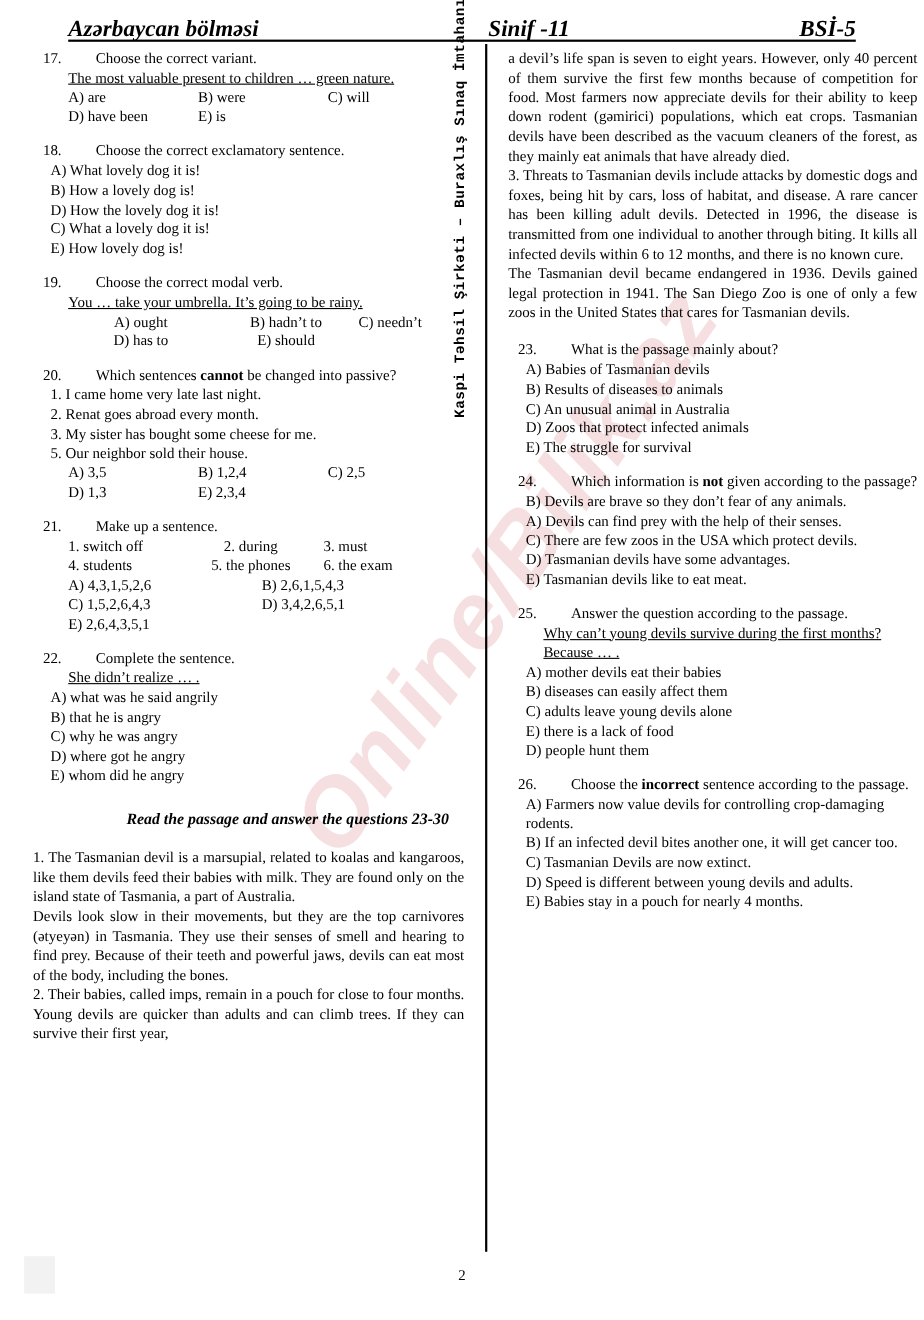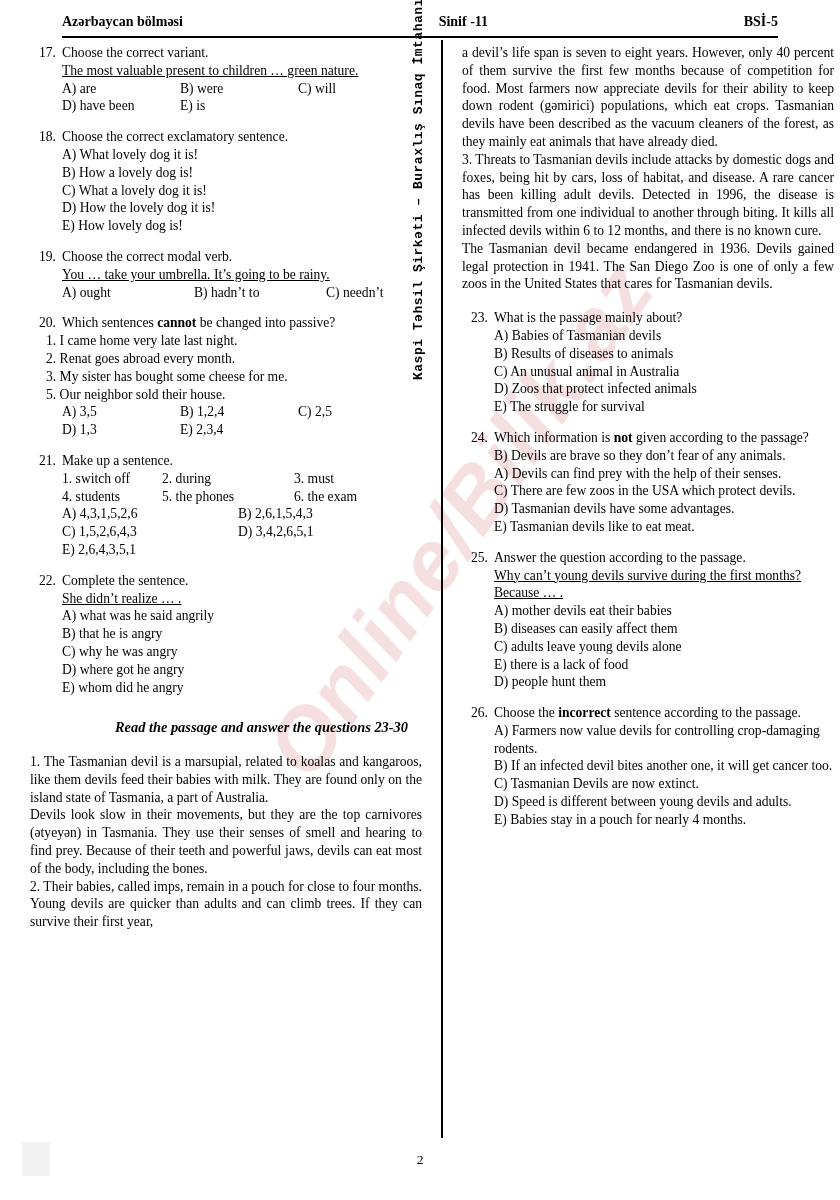--- a/index.html
+++ b/index.html
@@ -47,21 +47,22 @@
   
   .header {
     position: absolute;
     left: 62px;
     top: 14px;
     width: 716px;
     display: flex;
     justify-content: space-between;
     align-items: baseline;
     font-weight: 700;
-    font-size: 14px;
+    font-style: italic;
+    font-size: 21px;
     z-index: 3;
     text-align: right;
   }
   .header .mid { }
   .header-rule {
     position: absolute;
     left: 62px;
     top: 36px;
     width: 716px;
     border-top: 2px solid #000;
@@ -103,20 +104,21 @@
     transform-origin: left top;
     transform-box: border-box;
   }
   .vert-text-inner { display: inline-block; }
 
   
   .q { margin-bottom: 13px; }
   .q-head {
     display: flex;
     align-items: flex-start;
+    gap: 25px;
   }
   .q-num {
     width: 26px;
     flex: 0 0 26px;
     text-align: right;
     padding-right: 6px;
   }
   .q-stem { flex: 1 1 auto; }
   .q-body { margin-left: 32px; }
   .q-line { white-space: normal; text-decoration: underline; }
@@ -127,42 +129,42 @@
     display: flex;
     margin-left: 32px;
   }
   .opt-row > span { display: inline-block; }
   .oc1 { width: 118px; flex: 0 0 118px; }
   .oc2 { width: 118px; flex: 0 0 118px; }
   .oc3 { flex: 1 1 auto; }
   .half1 { width: 176px; flex: 0 0 176px; }
   .half2 { flex: 1 1 auto; }
   .w1 { width: 100px; flex: 0 0 100px; }
-  .w2 { width: 132px; flex: 0 0 132px; }
+  .w2 { width: 132px; flex: 0 0 132px; text-align: center; }
   .w3 { flex: 1 1 auto; }
 
   .numbered { margin-left: 16px; }
 
   .section-title {
     margin: 22px 0 16px 0;
     text-align: right;
     font-weight: 700;
     font-style: italic;
     font-size: 14.4px;
     line-height: 1.3;
     padding: 0 14px;
   }
 
   .passage-p {
     text-align: justify;
     text-justify: inter-word;
     margin: 0;
   }
 
-  .q-opt { margin-left: 32px; }
+  .q-opt { margin-left: 16px; }
 
   
   .page-num {
     position: absolute;
     left: 0;
     top: 1152px;
     width: 840px;
     text-align: center;
     font-size: 13.5px;
     z-index: 3;
@@ -220,35 +222,40 @@
       </div>
     </div>
 
     <div class="q">
       <div class="q-head">
         <span class="q-num">18.</span>
         <span class="q-stem">Choose the correct exclamatory sentence.</span>
       </div>
       <div class="q-opt">A) What lovely dog it is!</div>
       <div class="q-opt">B) How a lovely dog is!</div>
+      <div class="q-opt">D) How the lovely dog it is!</div>
       <div class="q-opt">C) What a lovely dog it is!</div>
-      <div class="q-opt">D) How the lovely dog it is!</div>
       <div class="q-opt">E) How lovely dog is!</div>
     </div>
 
     <div class="q">
       <div class="q-head">
         <span class="q-num">19.</span>
         <span class="q-stem">Choose the correct modal verb.</span>
       </div>
       <div class="q-body q-line">You … take your umbrella. It’s going to be rainy.</div>
       <div class="opt-row">
         <span class="w2">A) ought</span>
         <span class="w2">B) hadn’t to</span>
         <span class="w3">C) needn’t</span>
+      </div>
+      <div class="opt-row">
+        <span class="w2">D) has to</span>
+        <span class="w2">E) should</span>
+        <span class="w3"></span>
       </div>
     </div>
 
     <div class="q">
       <div class="q-head">
         <span class="q-num">20.</span>
         <span class="q-stem"><span>Which sentences </span><b>cannot</b><span> be changed into passive?</span></span>
       </div>
       <div class="numbered">1. I came home very late last night.</div>
       <div class="numbered">2. Renat goes abroad every month.</div>

